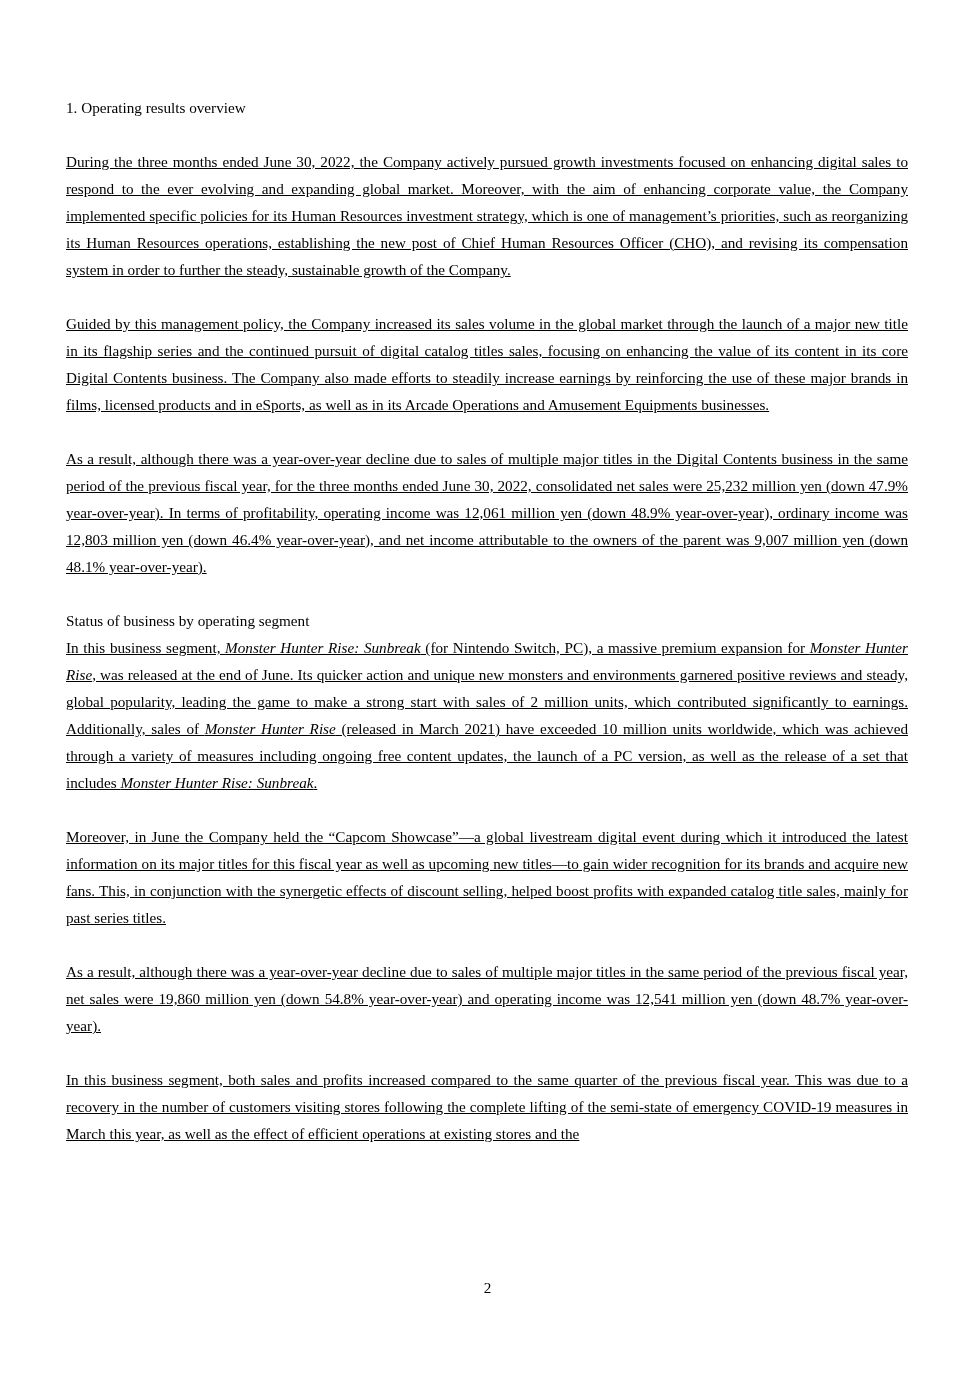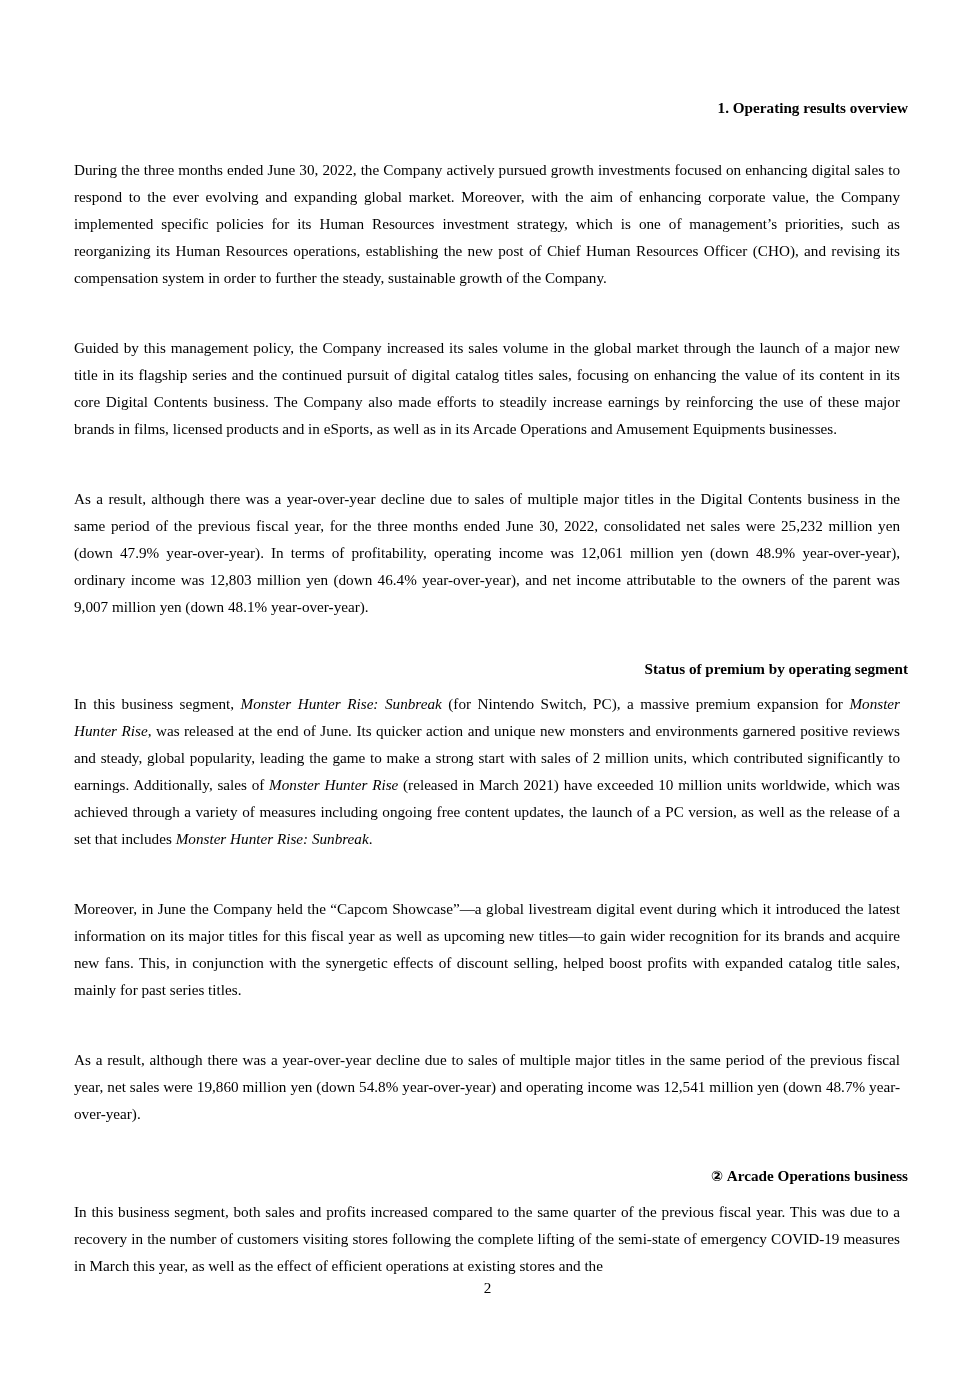--- a/index.html
+++ b/index.html
@@ -29,27 +29,27 @@
     text-align: justify;
     text-justify: inter-word;
     -webkit-hyphens: none;
     hyphens: none;
     margin: 0;
   }
   
   .line {
     font-size: 15.2px;
     line-height: 27px;
-    text-align: right;
+    text-align: left;
     margin: 0;
     white-space: nowrap;
-    font-weight: bold;
   }
   .para {
-    margin: 8px;
+    margin: 0;
+    text-decoration: underline;
   }
   .spacer {
     height: 27px;
   }
   .block .last-line,
   .block > span {
     display: inline;
   }
   em, .ital {
     font-style: italic;
@@ -87,36 +87,35 @@
     <div class="spacer"></div>
 
     <p class="block para">Guided by this management policy, the Company increased its sales volume in the global market through the launch of a major new title in its flagship series and the continued pursuit of digital catalog titles sales, focusing on enhancing the value of its content in its core Digital Contents business. The Company also made efforts to steadily increase earnings by reinforcing the use of these major brands in films, licensed products and in eSports, as well as in its Arcade Operations and Amusement Equipments businesses.</p>
 
     <div class="spacer"></div>
 
     <p class="block para">As a result, although there was a year-over-year decline due to sales of multiple major titles in the Digital Contents business in the same period of the previous fiscal year, for the three months ended June 30, 2022, consolidated net sales were 25,232 million yen (down 47.9% year-over-year). In terms of profitability, operating income was 12,061 million yen (down 48.9% year-over-year), ordinary income was 12,803 million yen (down 46.4% year-over-year), and net income attributable to the owners of the parent was 9,007 million yen (down 48.1% year-over-year).</p>
 
     <div class="spacer"></div>
 
-    <div class="line">Status of premium by operating segment</div>
+    <div class="line">Status of business by operating segment</div>
 
 
     <p class="block para"><span>In this business segment, </span><em>Monster Hunter Rise: Sunbreak</em><span> (for Nintendo Switch, PC), a massive premium expansion for </span><em>Monster Hunter Rise</em><span>, was released at the end of June. Its quicker action and unique new monsters and environments garnered positive reviews and steady, global popularity, leading the game to make a strong start with sales of 2 million units, which contributed significantly to earnings. Additionally, sales of </span><em>Monster Hunter Rise</em><span> (released in March 2021) have exceeded 10 million units worldwide, which was achieved through a variety of measures including ongoing free content updates, the launch of a PC version, as well as the release of a set that includes </span><em>Monster Hunter Rise: Sunbreak</em><span>.</span></p>
 
     <div class="spacer"></div>
 
     <p class="block para">Moreover, in June the Company held the “Capcom Showcase”—a global livestream digital event during which it introduced the latest information on its major titles for this fiscal year as well as upcoming new titles—to gain wider recognition for its brands and acquire new fans. This, in conjunction with the synergetic effects of discount selling, helped boost profits with expanded catalog title sales, mainly for past series titles.</p>
 
     <div class="spacer"></div>
 
     <p class="block para">As a result, although there was a year-over-year decline due to sales of multiple major titles in the same period of the previous fiscal year, net sales were 19,860 million yen (down 54.8% year-over-year) and operating income was 12,541 million yen (down 48.7% year-over-year).</p>
 
     <div class="spacer"></div>
 
-    <div class="line"><span class="circled">②</span>&nbsp;<span>Arcade Operations business</span></div>
 
     <p class="block para">In this business segment, both sales and profits increased compared to the same quarter of the previous fiscal year. This was due to a recovery in the number of customers visiting stores following the complete lifting of the semi-state of emergency COVID-19 measures in March this year, as well as the effect of efficient operations at existing stores and the</p>
 
   </div>
 
   <div class="pageno">2</div>
 
 </div>
 
 </body></html>

